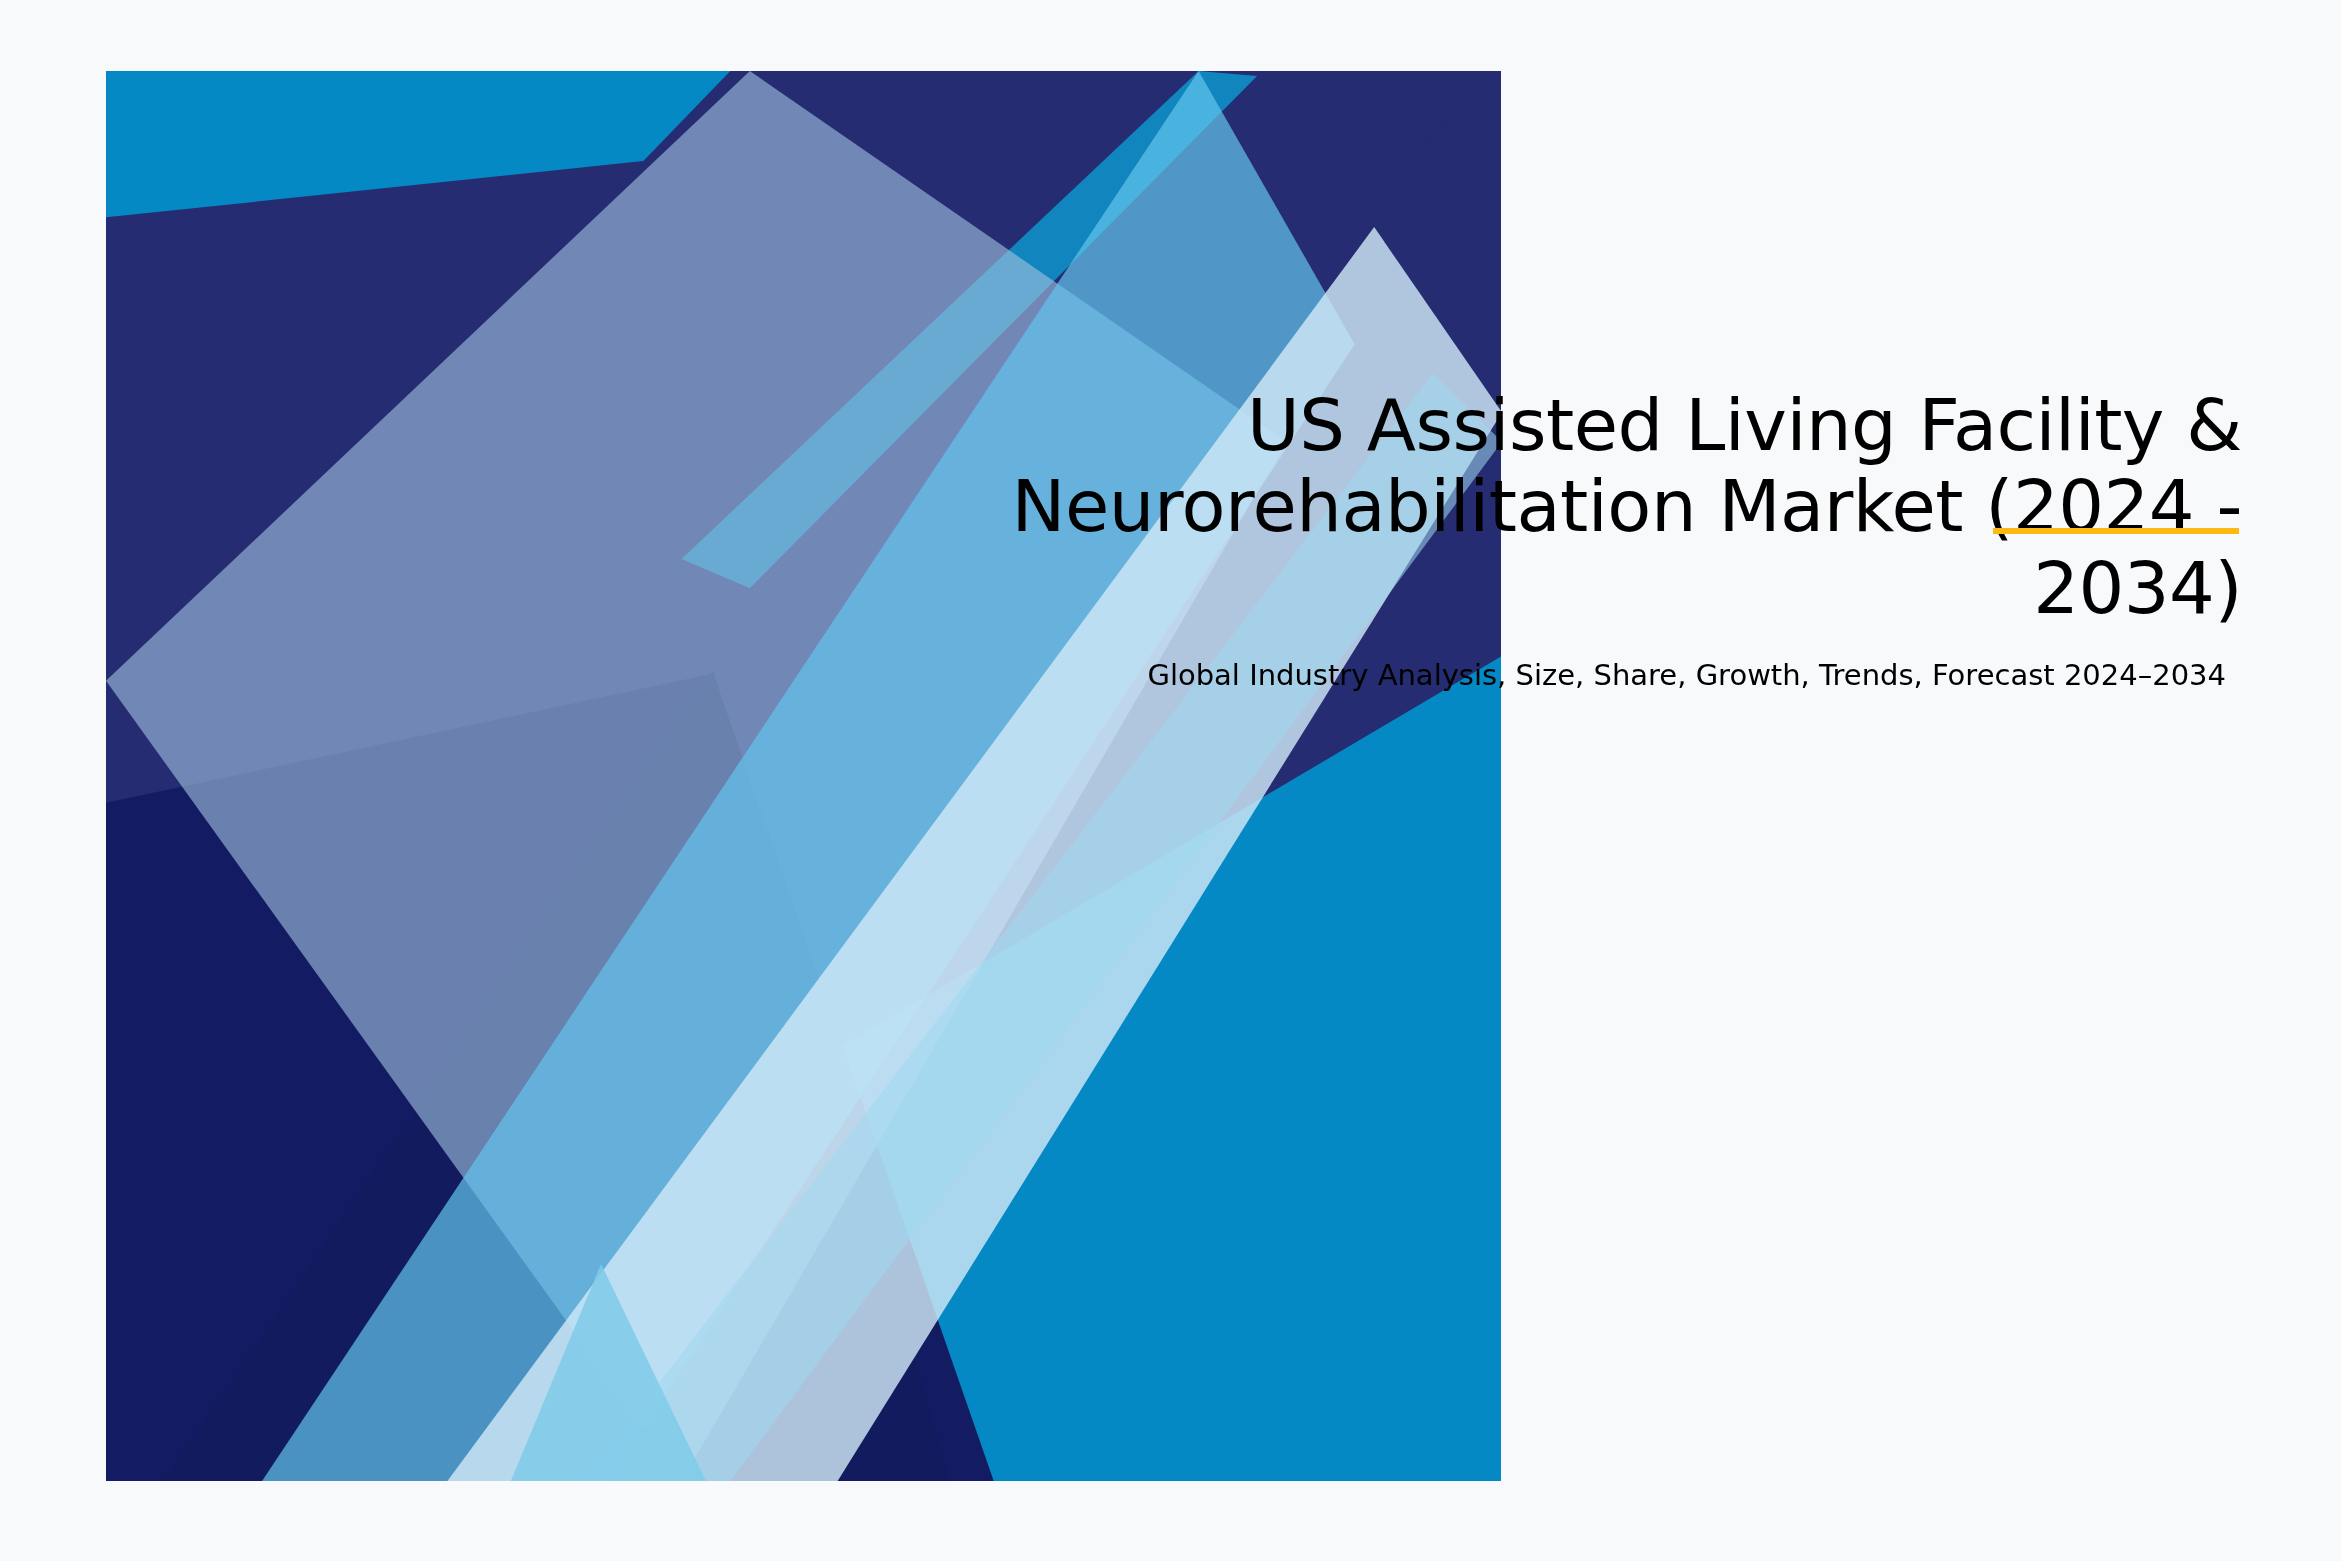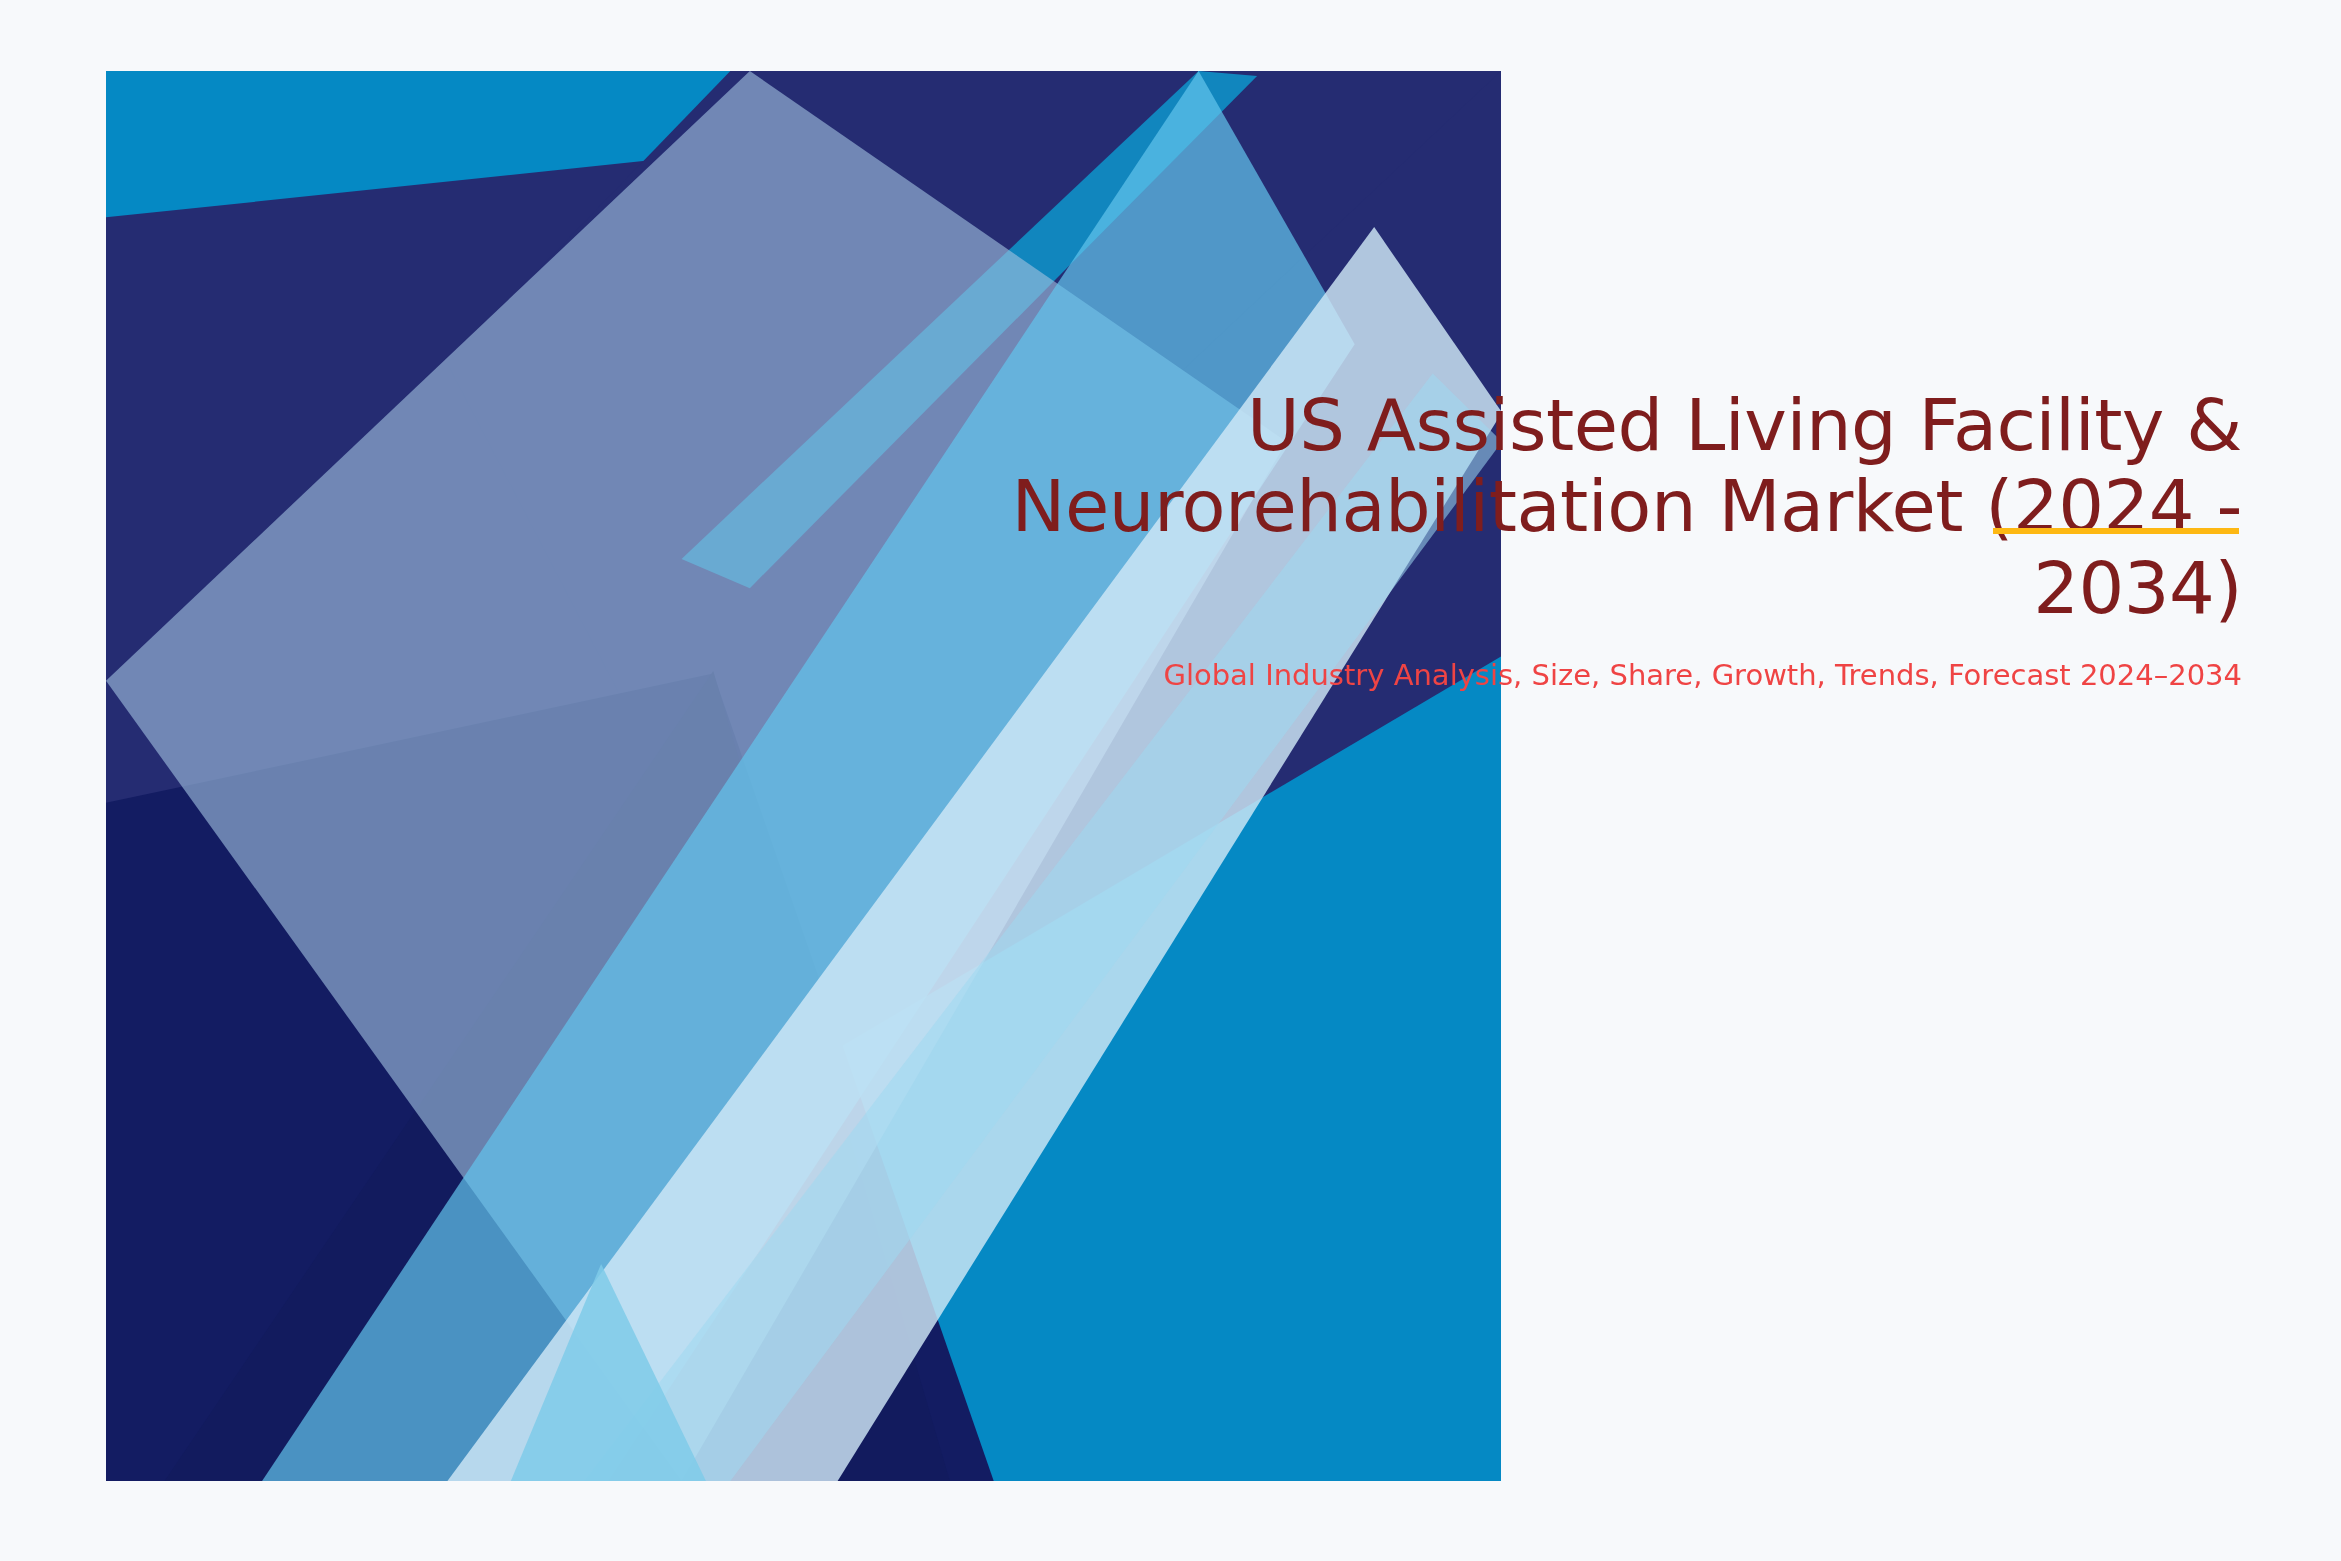--- a/index.html
+++ b/index.html
@@ -28,38 +28,38 @@
     position: absolute;
     left: 927px;
     top: 385px;
     width: 1315px;
     text-align: right;
   }
   #title {
     font-size: 72px;
     line-height: 1.13;
     font-weight: 400;
-    color: #7f1d1d;
+    color: #000000;
     letter-spacing: -0.5px;
     margin: 0;
     white-space: pre-line;
   }
   #accent-bar {
     position: absolute;
     left: 1993px;
     top: 528px;
     width: 246px;
     height: 6.3px;
     background: #FDB813;
   }
   #subtitle {
-    margin: 27px 0 0 0;
+    margin: 27px 16px 0 0;
     font-size: 29px;
     line-height: 1.32;
-    color: #ef4444;
+    color: #000000;
     font-weight: 400;
     white-space: pre-line;
   }
 </style>
 </head>
 <body>
 
 <div id="slide">
 
   <div id="artwork">

